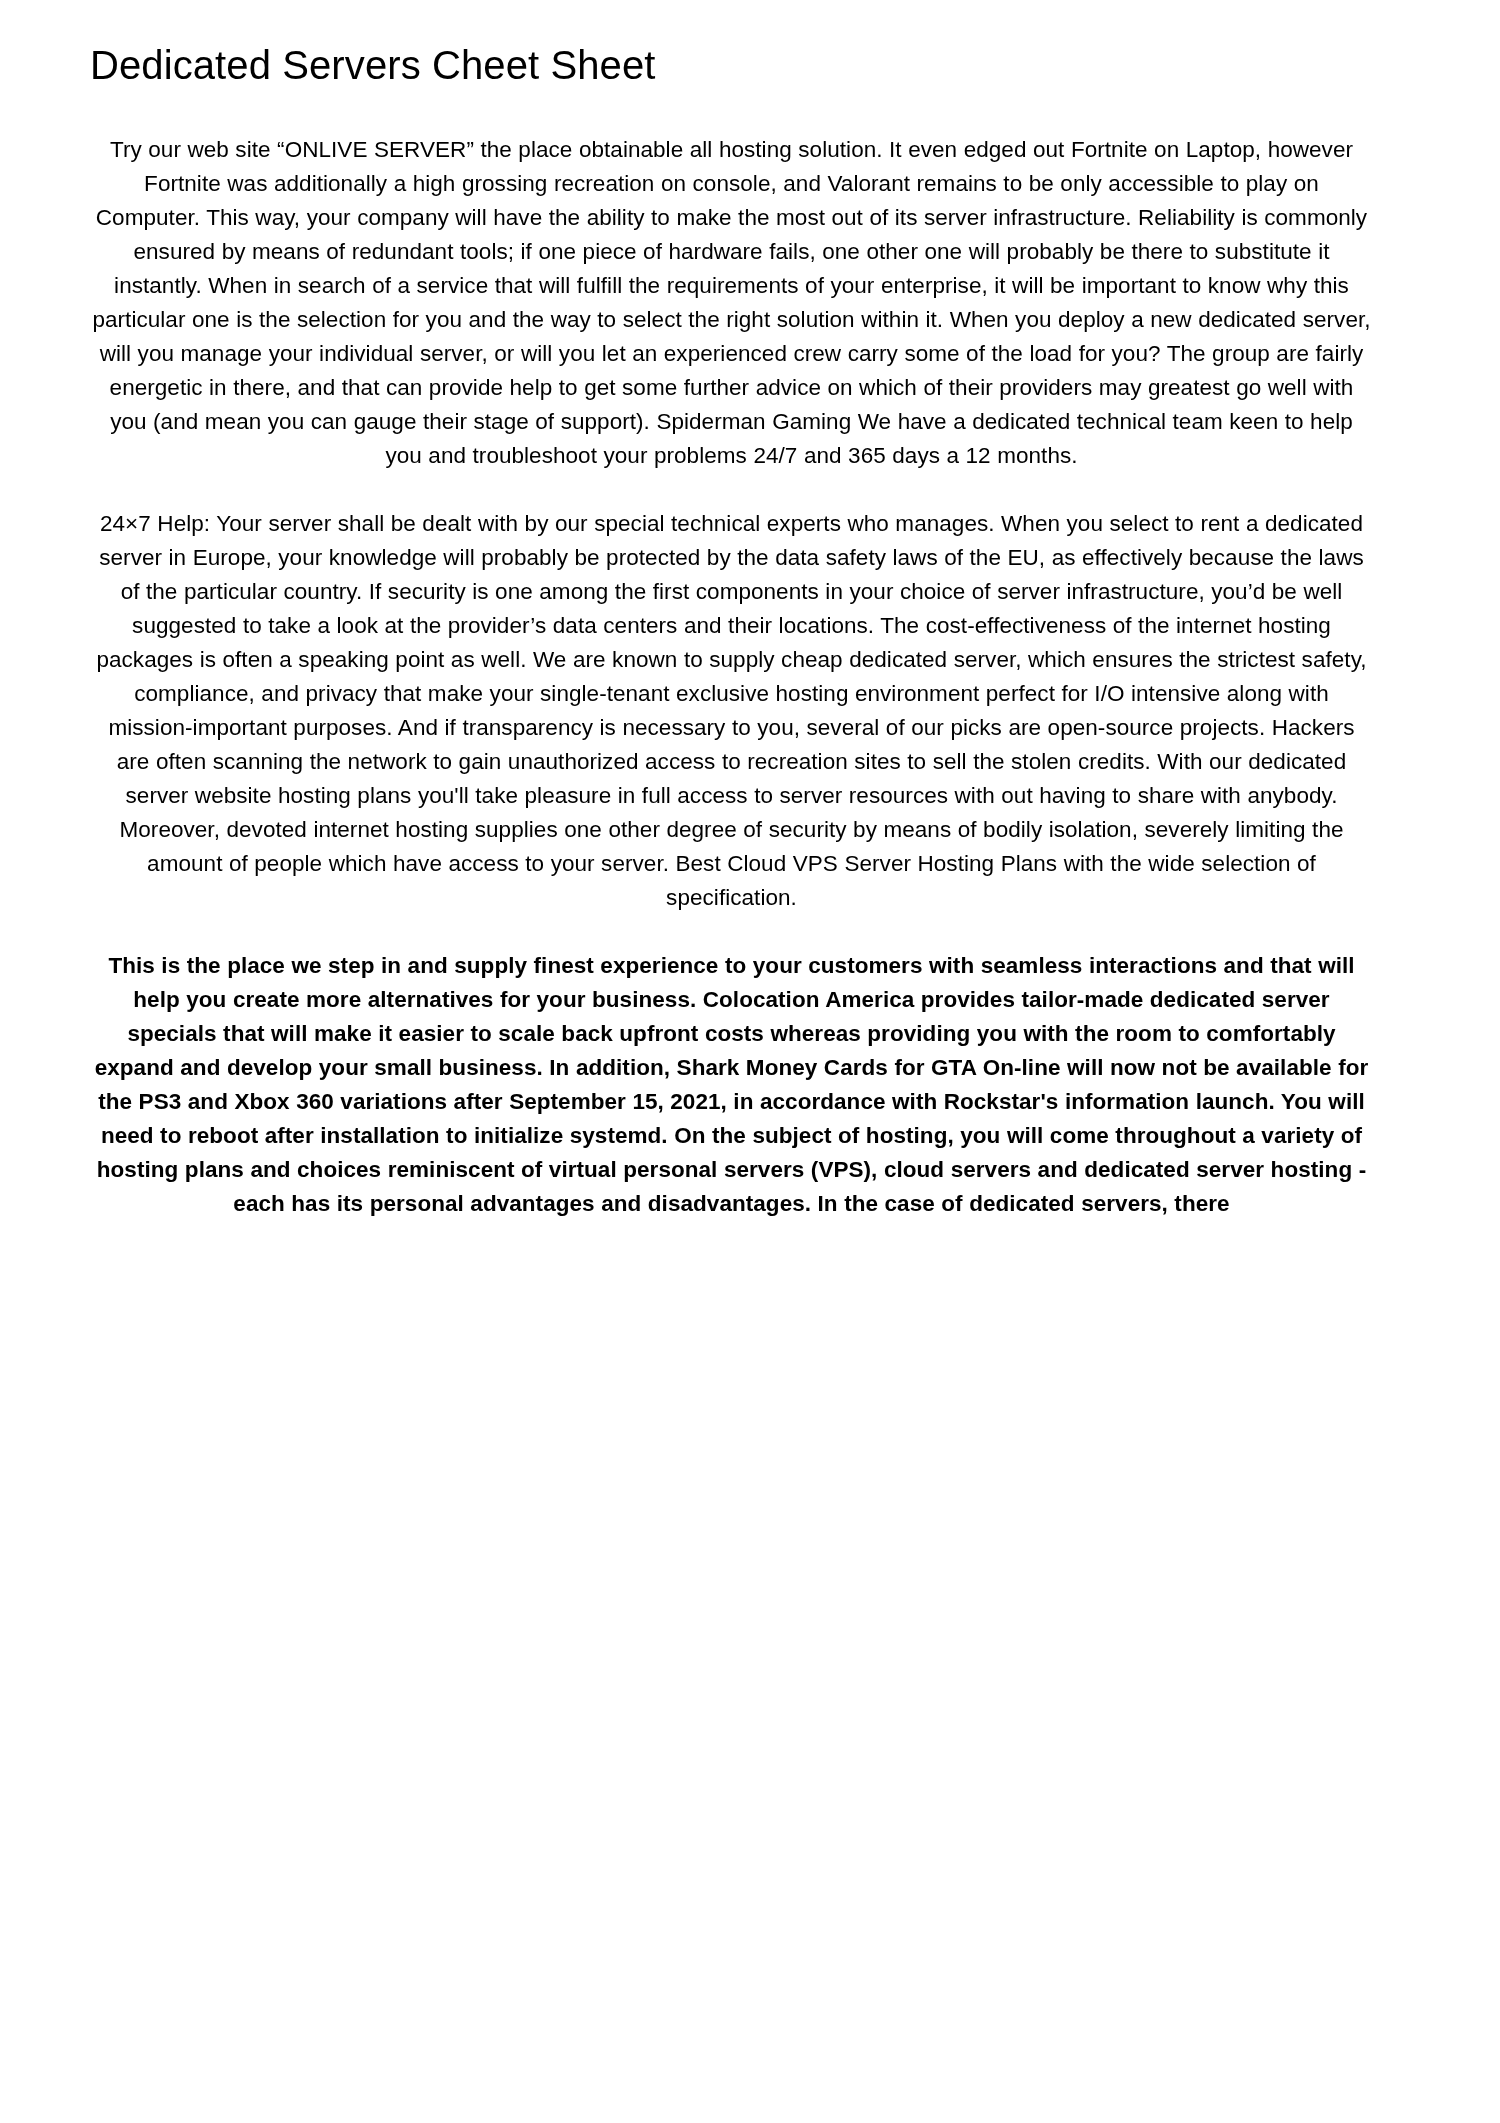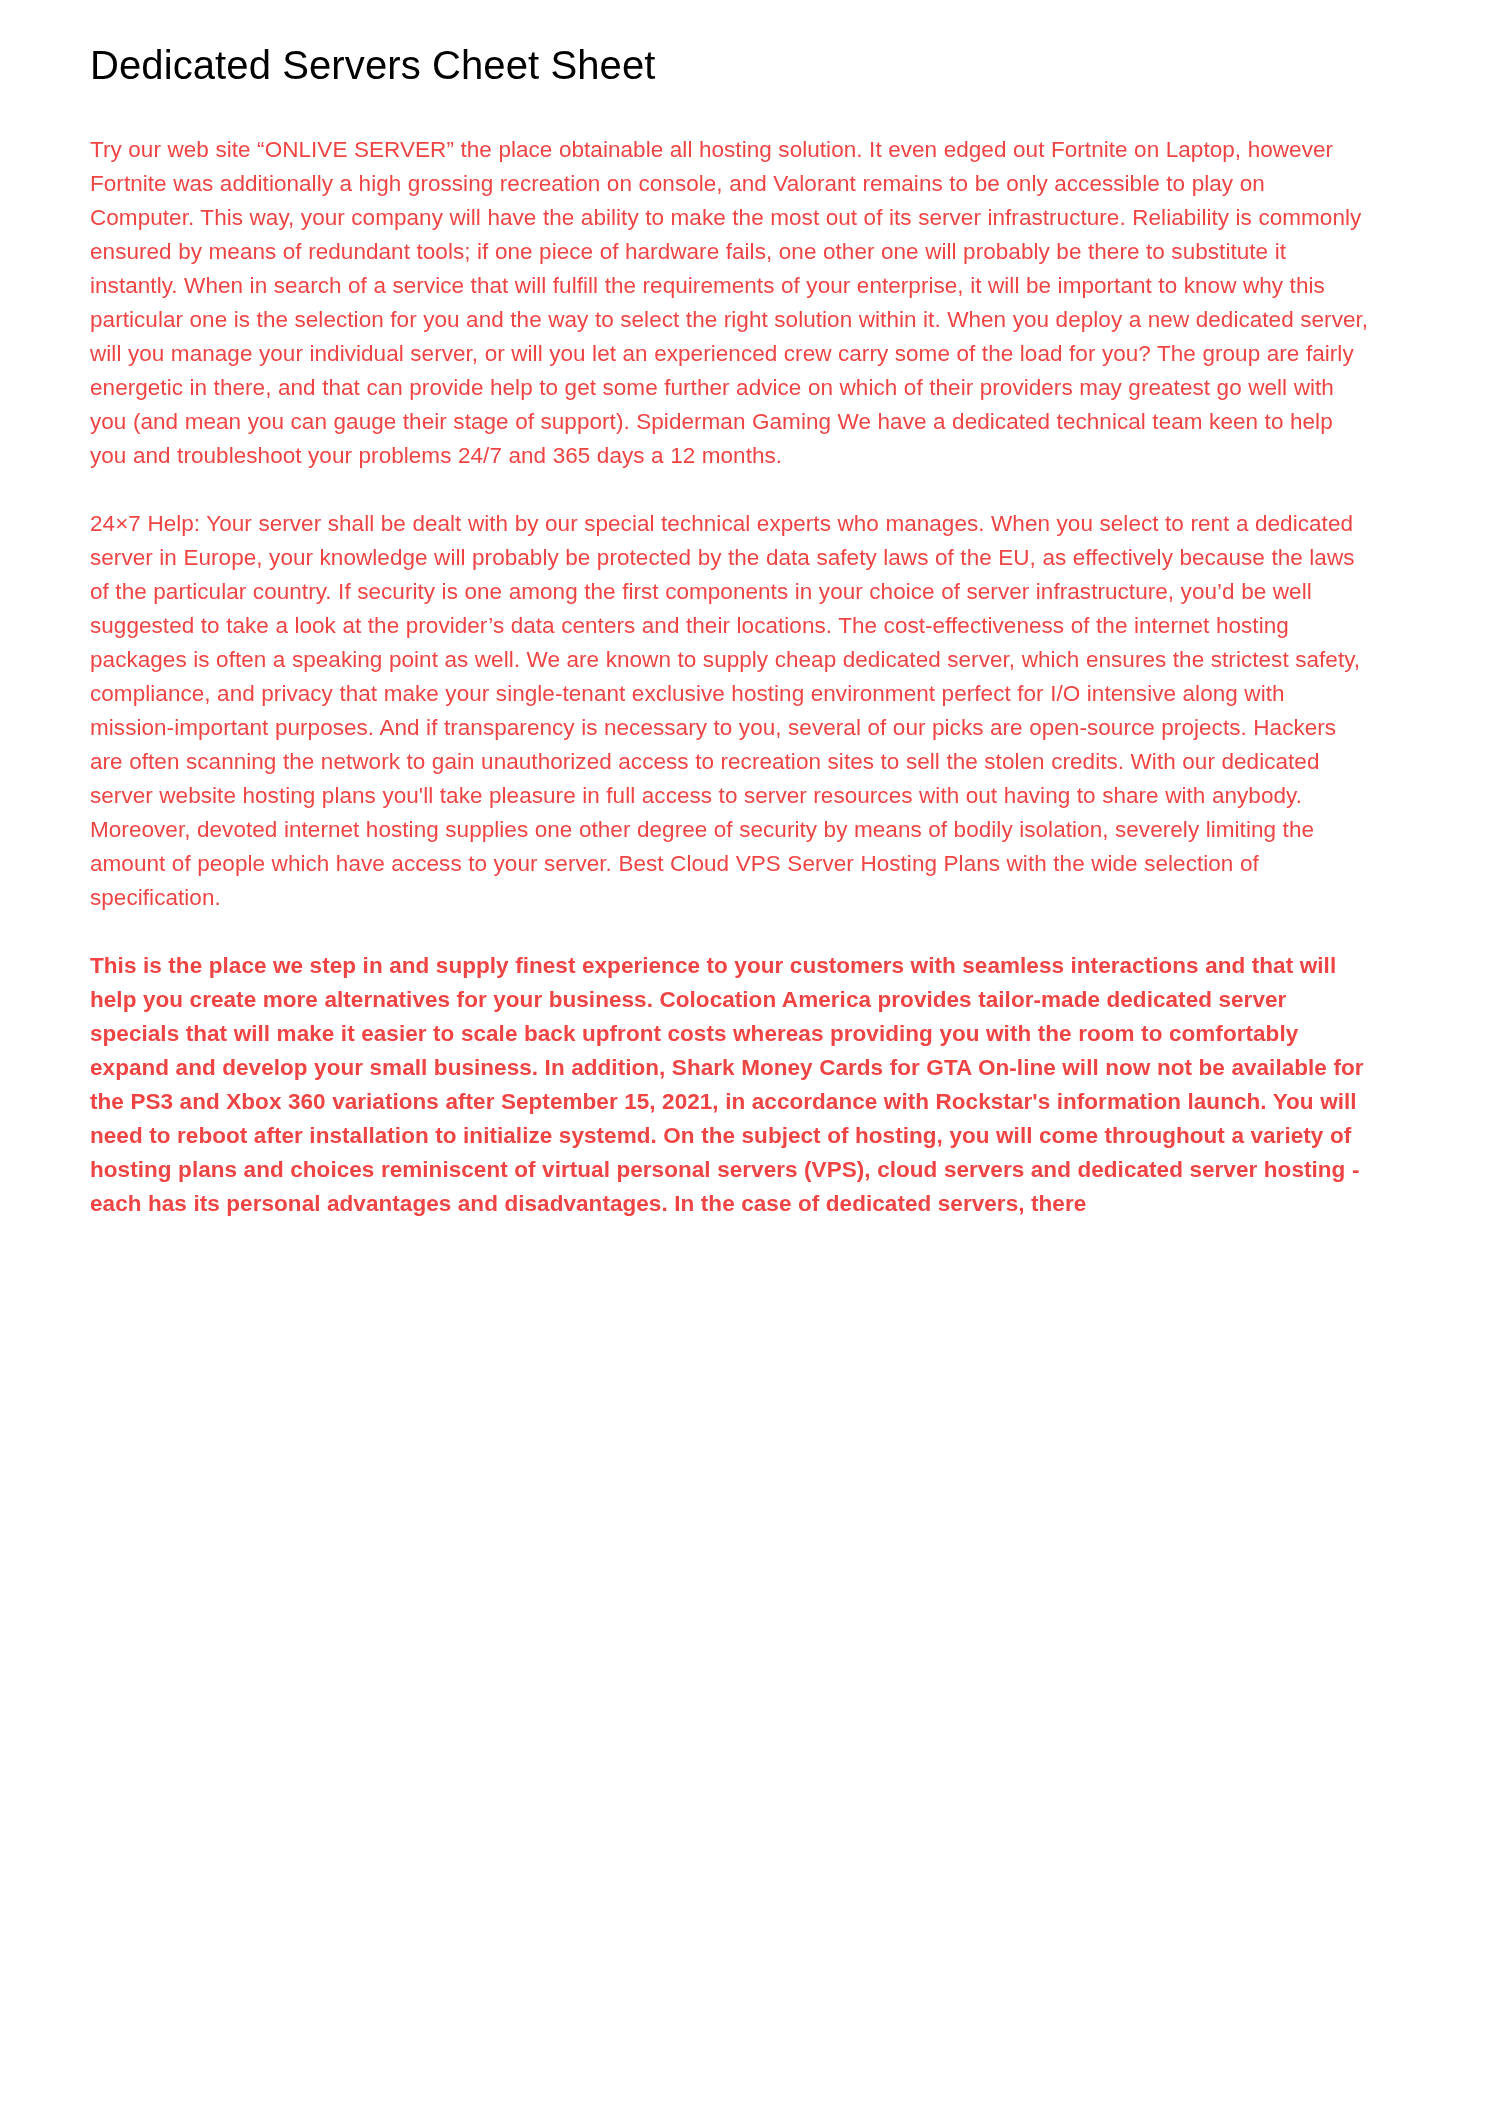--- a/index.html
+++ b/index.html
@@ -31,22 +31,22 @@
     letter-spacing: 0.1px;
     color: #000000;
   }
   .body-block {
     margin-top: 44px;
   }
   .para {
     font-size: 22.5px;
     line-height: 34px;
     margin: 0 17px 34px 0;
-    text-align: left;
-    color: #ef4444;
+    text-align: center;
+    color: #000000;
     letter-spacing: 0.05px;
     word-spacing: 0.2px;
   }
   .para:last-child {
     margin-bottom: 0;
     font-weight: bold;
   }
 </style>
 </head>
 <body>

